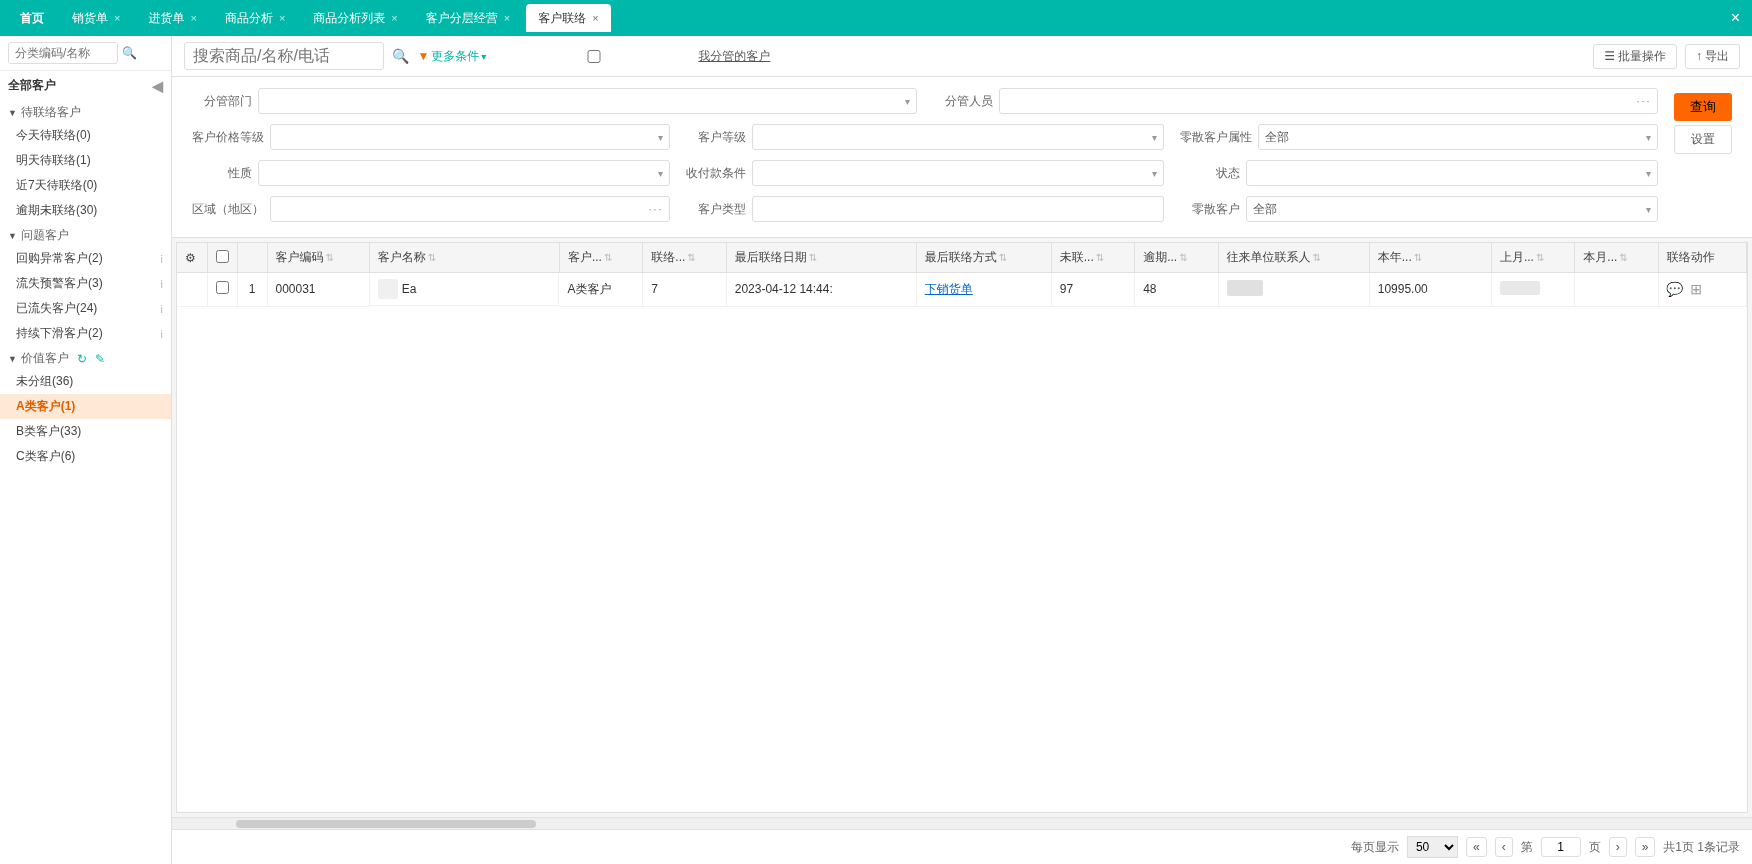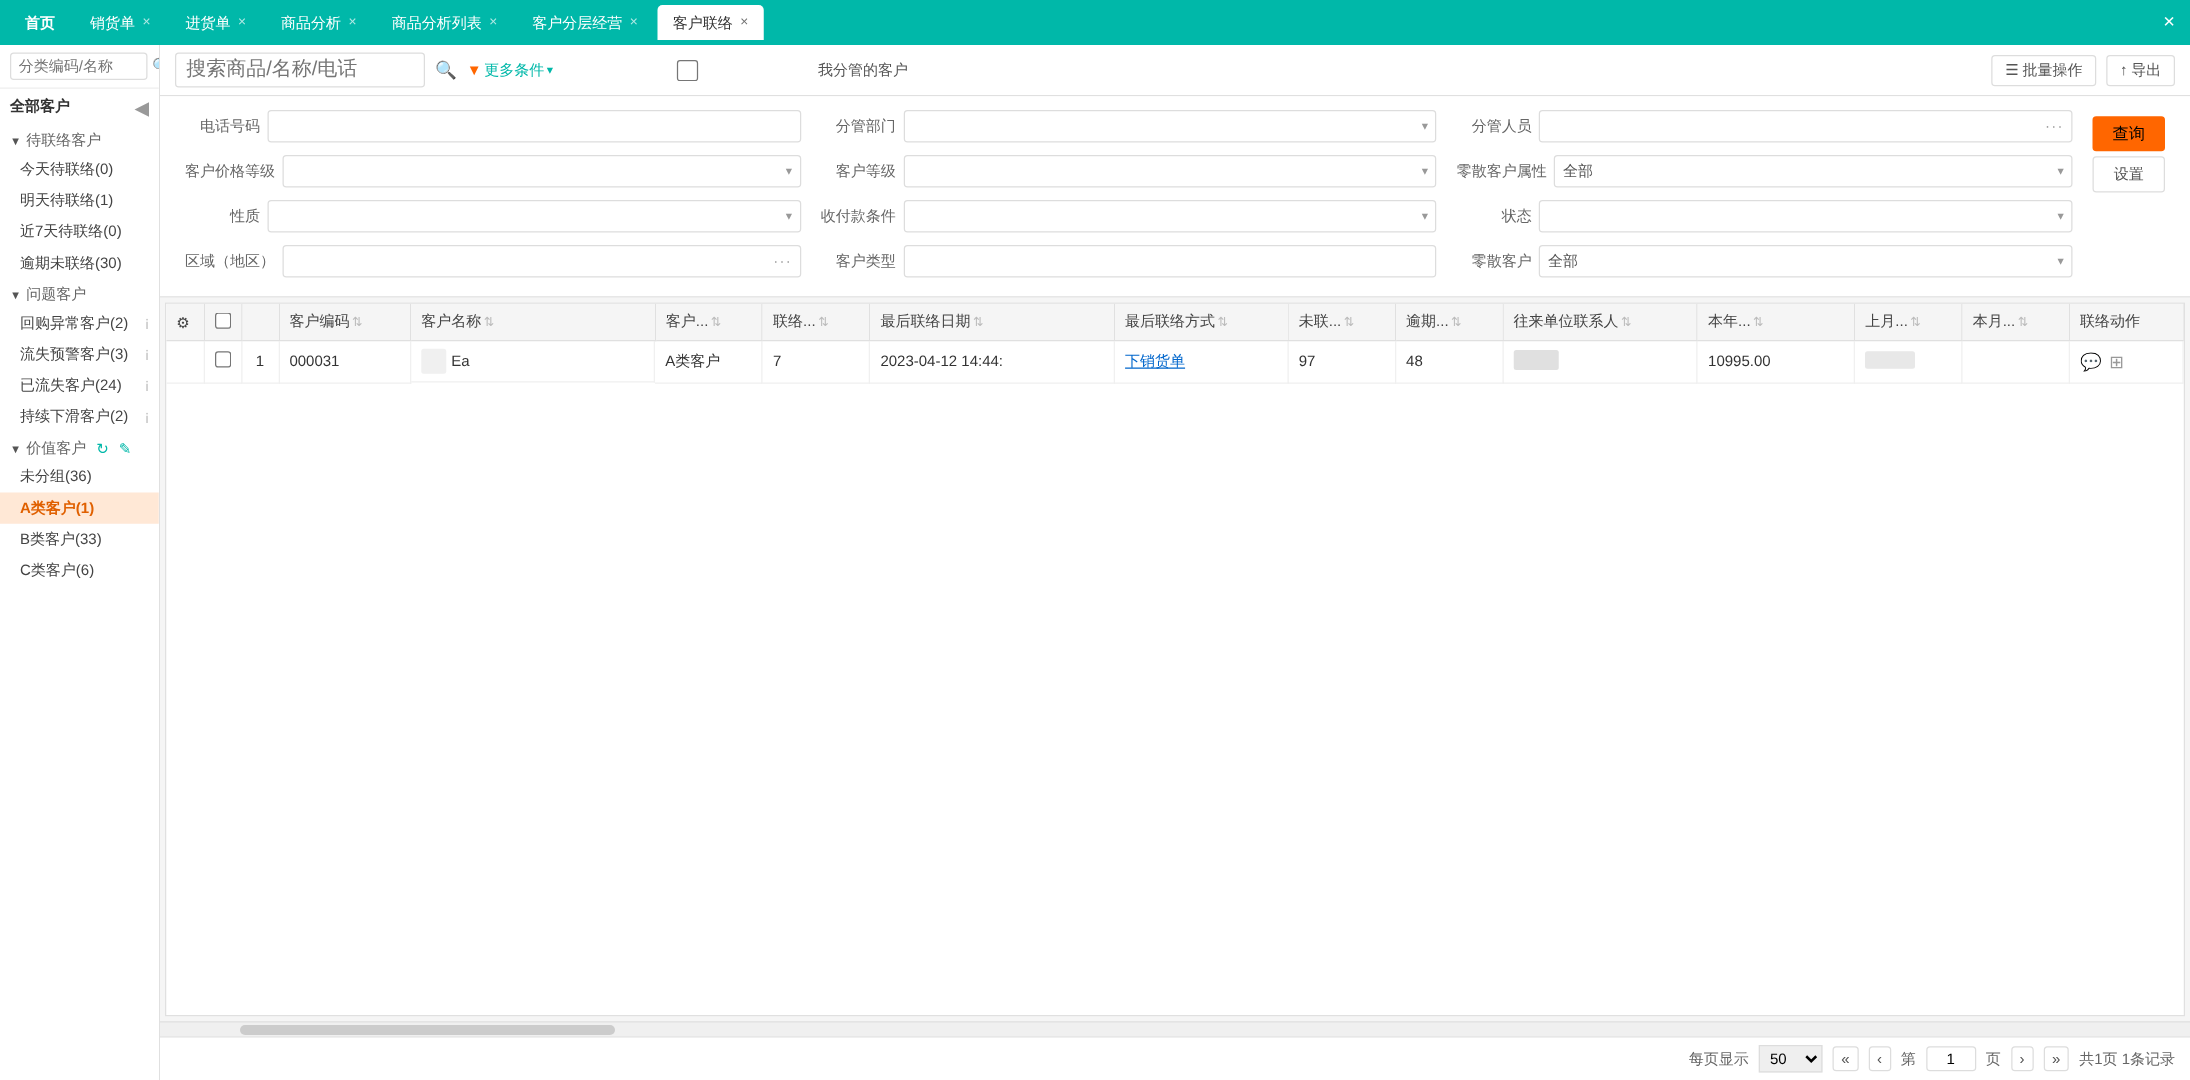--- a/index.html
+++ b/index.html
@@ -41,21 +41,21 @@
     }
 
     
     .main-layout {
       display: flex;
       height: calc(864px - 36px);
     }
 
     
     .sidebar {
-      width: 128px;
+      width: 172px;
       background: white;
       border-right: 1px solid #e0e0e0;
       display: flex;
       flex-direction: column;
       overflow-y: auto;
     }
     .sidebar-search {
       padding: 6px 8px;
       display: flex;
       align-items: center;
@@ -138,22 +138,24 @@
     }
     .filter-more {
       color: #00b8a9;
       cursor: pointer;
       display: flex;
       align-items: center;
       gap: 2px;
     }
     .filter-my {
       display: flex;
+      align-items: center;
       gap: 4px;
       color: #555;
+      text-decoration: underline;
     }
     .filter-right {
       margin-left: auto;
       display: flex;
       gap: 8px;
       align-items: center;
     }
     .btn-batch {
       border: 1px solid #ddd;
       background: white;
@@ -473,24 +475,20 @@
         </button>
       </div>
     </div>
 
     <div class="adv-filters">
       <div style="display:flex;gap:0;">
 
         <div style="flex:1;display:flex;flex-direction:column;">
           <div class="filter-row">
             <div class="filter-cell">
-              <label>电话号码</label>
-              <div class="filter-text-input" style="flex:1;"></div>
-            </div>
-            <div class="filter-cell">
               <label>分管部门</label>
               <div class="filter-select">
                 <span></span>
                 <span class="chevron">▾</span>
               </div>
             </div>
             <div class="filter-cell">
               <label>分管人员</label>
               <div class="filter-text-input" style="flex:1;display:flex;justify-content:flex-end;align-items:center;">
                 <span class="dots-menu">···</span>

